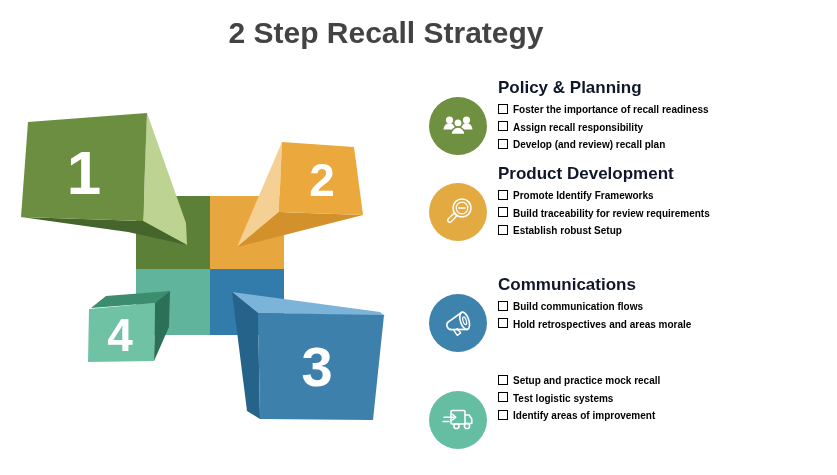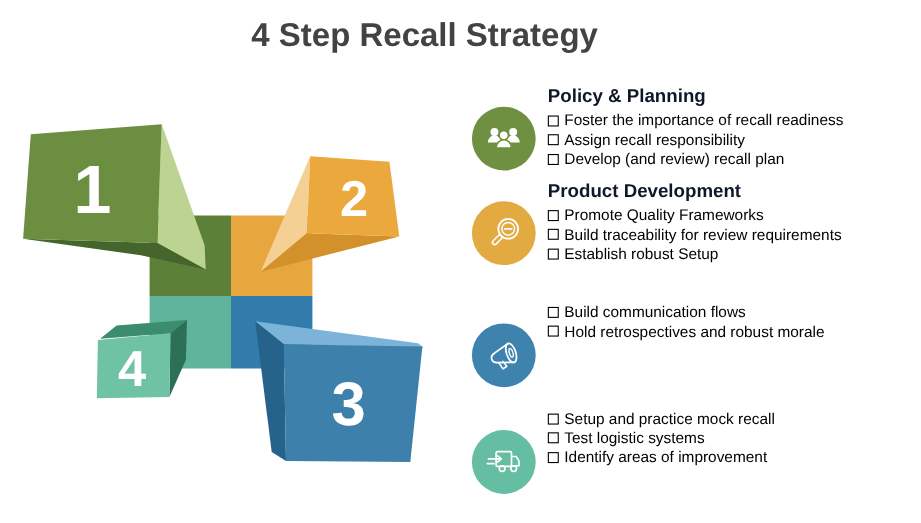--- a/index.html
+++ b/index.html
@@ -6,31 +6,31 @@
   .page{position:relative;width:837px;height:475px;background:#ffffff;overflow:hidden;
         font-family:"Liberation Sans", sans-serif;}
   .title{position:absolute;top:16px;left:0;width:772px;text-align:center;
          font-size:30px;font-weight:700;color:#434343;letter-spacing:0;}
   .cubes{position:absolute;left:0;top:75px;}
   .cube-num{font-family:"Liberation Sans", sans-serif;font-weight:700;fill:#ffffff;}
   .section{position:absolute;left:428px;width:402px;display:flex;gap:10px;align-items:flex-start;}
   .badge{flex:0 0 60px;margin-top:18px;}
   .texts{flex:1;}
   .texts h3{margin:0 0 3px 0;font-size:17px;font-weight:700;color:#0f172a;}
-  .item{font-size:14px;line-height:17.5px;color:#000;white-space:nowrap;}
+  .item{font-size:10px;line-height:17.5px;color:#000;white-space:nowrap;font-weight:bold;}
   .sq{display:inline-block;width:8px;height:8px;border:1.6px solid #000;
       margin-right:5px;vertical-align:baseline;position:relative;top:0.5px;}
   .icon-stroke{stroke:#ffffff;fill:none;stroke-linecap:round;stroke-linejoin:round;}
 </style>
 </head>
 <body>
 
 <div class="page">
 
-  <div class="title">4 Step Recall Strategy</div>
+  <div class="title">2 Step Recall Strategy</div>
 
   <svg class="cubes" width="420" height="400" viewBox="0 0 420 400">
 
     <polygon points="136,121 210,121 210,194 136,194" fill="#5d8038"></polygon>
     <polygon points="210,121 284,121 284,194 210,194" fill="#e8a63e"></polygon>
     <polygon points="136,194 210,194 210,260 136,260" fill="#5fb49b"></polygon>
     <polygon points="210,194 284,194 284,260 210,260" fill="#327cab"></polygon>
 
     <g>
       <polygon points="147,38 186,148 187,170 143,146" fill="#bcd392"></polygon>
@@ -88,39 +88,40 @@
         <circle cx="4" cy="-4" r="9" stroke-width="1.6"></circle>
         <circle cx="4" cy="-4" r="5.8" stroke-width="1.3"></circle>
         <line x1="0.8" y1="-4" x2="7.2" y2="-4" stroke-width="1.6"></line>
         <g transform="translate(-2.6 2.6) rotate(45)">
           <rect x="-2" y="-0.5" width="4" height="10.5" rx="2" stroke-width="1.4"></rect>
         </g>
       </g>
     </svg>
     <div class="texts">
       <h3>Product Development</h3>
-      <div class="item"><span class="sq"></span><span>Promote Quality Frameworks</span></div>
+      <div class="item"><span class="sq"></span><span>Promote Identify Frameworks</span></div>
       <div class="item"><span class="sq"></span><span>Build traceability for review requirements</span></div>
       <div class="item"><span class="sq"></span><span>Establish robust Setup</span></div>
     </div>
   </div>
 
   <div class="section" style="top:275px">
     <svg class="badge" width="60" height="60" viewBox="-30 -30 60 60">
       <circle r="29" fill="#3e83ae"></circle>
       <g class="icon-stroke" transform="rotate(-18)" stroke-width="1.6">
         <ellipse cx="7" cy="0" rx="4.2" ry="9"></ellipse>
         <path d="M 7 -9 L -7.5 -4.5 Q -11.5 -3.5 -11.5 0 Q -11.5 3.5 -7.5 4.5 L 7 9"></path>
         <ellipse cx="7" cy="0" rx="1.6" ry="4" stroke-width="1.2"></ellipse>
         <path d="M -6.5 4.8 L -4.5 11.5 L -0.5 10.3 L -2.5 5" stroke-width="1.4"></path>
       </g>
     </svg>
     <div class="texts">
+      <h3>Communications</h3>
       <div class="item"><span class="sq"></span><span>Build communication flows</span></div>
-      <div class="item"><span class="sq"></span><span>Hold retrospectives and robust morale</span></div>
+      <div class="item"><span class="sq"></span><span>Hold retrospectives and areas morale</span></div>
     </div>
   </div>
 
   <div class="section" style="top:372px">
     <svg class="badge" width="60" height="60" viewBox="-30 -30 60 60">
       <circle r="29" fill="#65bea1"></circle>
       <g class="icon-stroke" stroke-width="1.5">
         <rect x="-7" y="-9.5" width="14" height="13.5" rx="1"></rect>
         <path d="M 7 -5 h 4.2 l 2.6 4 v 4.5 h -6.8"></path>
         <circle cx="-1.5" cy="6" r="2.6"></circle>

